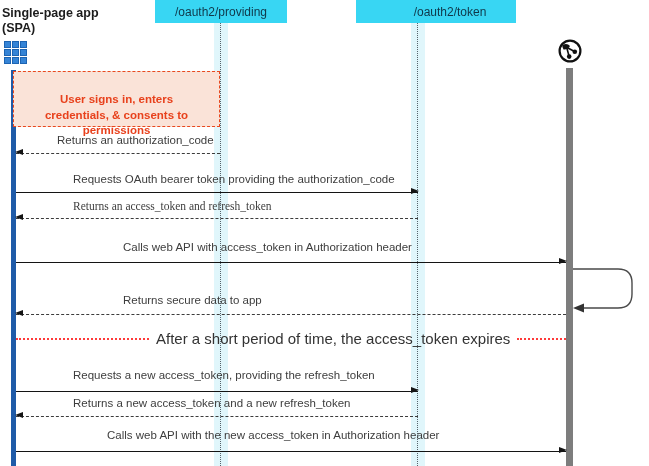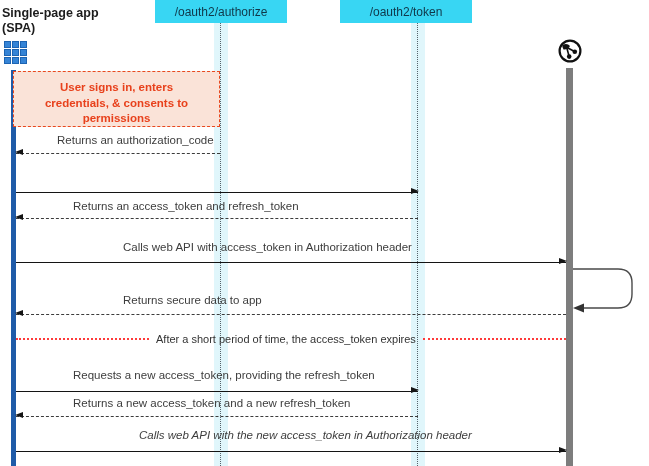--- a/index.html
+++ b/index.html
@@ -24,21 +24,21 @@
   .grid-icon{position:absolute;left:4px;top:41px;width:23px;height:23px;
     display:grid;grid-template-columns:repeat(3,1fr);gap:1.5px;}
   .grid-icon span{background:#3584d6;border:1px solid #1d64b2;box-sizing:border-box;}
   
   .globe-icon{position:absolute;left:558px;top:39px;width:24px;height:24px;}
   
   .note{
     position:absolute;left:13px;top:71px;width:207px;height:56px;box-sizing:border-box;
     background:#fae3d8;border:1.5px dashed #e8491f;
     color:#e8411c;font-size:11.5px;font-weight:bold;line-height:15.5px;
-    text-align:center;padding:8px 14px 0 14px;
+    text-align:center;padding:20px 14px 0 14px;
   }
   
   .msg-label{position:absolute;font-size:11.5px;color:#3d3d3d;white-space:nowrap;margin-left:35px;}
   .arrow{position:absolute;height:0;}
   .arrow.solid{border-top:1.4px solid #141414;}
   .arrow.dashed{border-top:1.3px dashed #3c3c3c;}
   .head-right::after{
     content:"";position:absolute;right:-1px;top:-4.7px;width:0;height:0;
     border-top:3.8px solid transparent;border-bottom:3.8px solid transparent;
     border-left:8.5px solid #141414;
@@ -49,21 +49,21 @@
     border-right:8.5px solid #141414;
   }
   
   .selfcall-svg{position:absolute;left:566px;top:260px;}
   .selfcall-label{position:absolute;left:580px;top:271px;font-size:11.5px;line-height:13.5px;color:#333;white-space:nowrap;}
   
   .divider{position:absolute;left:16px;top:331px;width:550px;height:15px;display:flex;align-items:center;}
   .divider .seg{border-top:2px dotted #ff3a3a;height:0;}
   .divider .seg.first{width:133px;}
   .divider .seg.last{flex:1;}
-  .divider .txt{font-size:11px;color:#333;white-space:nowrap;padding:0 7px;}
+  .divider .txt{font-size:15px;color:#333;white-space:nowrap;padding:0 7px;}
 </style>
 </head>
 <body>
 
 <div class="stage">
 
   <div class="band" style="left:214px;"></div>
   <div class="band" style="left:411px;"></div>
   <div class="dotline" style="left:220px;"></div>
   <div class="dotline" style="left:417px;"></div>
@@ -78,46 +78,47 @@
       <span></span>
     <span></span>
       <span></span>
       <span></span>
     <span></span>
       <span></span>
       <span></span>
   </div>
 
   <div class="ep-box" style="left:155px;">
-    <span>/oauth2/authorize</span>
+    <span>/oauth2/providing</span>
   </div>
-  <div class="ep-box" style="left:340px;">
+  <div class="ep-box" style="left:356px;padding-left:28px;">
     <span>/oauth2/token</span>
   </div>
 
   <svg class="globe-icon" viewBox="0 0 24 24">
     <circle cx="12" cy="12" r="10.4" fill="none" stroke="#111" stroke-width="2.2"></circle>
     <path d="M4.5,6 Q9,3.5 12,7 Q10,11 5.5,10.5 Q3.8,8.5 4.5,6 Z" fill="#111"></path>
     <line x1="9" y1="8.5" x2="16.5" y2="12.5" stroke="#111" stroke-width="1.6"></line>
     <line x1="9" y1="9.5" x2="11" y2="17" stroke="#111" stroke-width="1.6"></line>
     <circle cx="16.8" cy="12.8" r="2.3" fill="#111"></circle>
     <circle cx="11.2" cy="17.6" r="2.3" fill="#111"></circle>
   </svg>
 
   <div class="bar spa"></div>
   <div class="bar webapi"></div>
 
   <div class="note">User signs in, enters credentials, &amp; consents to permissions</div>
 
   <div class="msg-label" style="left:22px;top:134px;">Returns an authorization_code</div>
   <div class="arrow dashed head-left" style="left:16px;top:153px;width:204px;"></div>
 
+  <div class="msg-label" style="left:38px;top:173px;">Requests OAuth bearer token providing the authorization_code</div>
   <div class="arrow solid head-right" style="left:16px;top:192px;width:402px;"></div>
 
-  <div class="msg-label" style="left:38px;top:200px;">Returns an access_token and refresh_token</div>
+  <div class="msg-label" style="left:38px;top:200px;font-family:Liberation Serif, serif;">Returns an access_token and refresh_token</div>
   <div class="arrow dashed head-left" style="left:16px;top:218px;width:402px;"></div>
 
   <div class="msg-label" style="left:88px;top:241px;">Calls web API with access_token in Authorization header</div>
   <div class="arrow solid head-right" style="left:16px;top:262px;width:550px;"></div>
 
   <svg class="selfcall-svg" width="74" height="56" viewBox="0 0 74 56">
     <path d="M7,9 H52 Q66,9 66,23 V34 Q66,48 52,48 H18" fill="none" stroke="#4a4a4a" stroke-width="1.4"></path>
     <polygon points="7,48 18,43.6 18,52.4" fill="#333"></polygon>
   </svg>
 
@@ -129,16 +130,16 @@
     <div class="txt">After a short period of time, the access_token expires</div>
     <div class="seg last"></div>
   </div>
 
   <div class="msg-label" style="left:38px;top:369px;">Requests a new access_token, providing the refresh_token</div>
   <div class="arrow solid head-right" style="left:16px;top:391px;width:402px;"></div>
 
   <div class="msg-label" style="left:38px;top:397px;">Returns a new access_token and a new refresh_token</div>
   <div class="arrow dashed head-left" style="left:16px;top:416px;width:402px;"></div>
 
-  <div class="msg-label" style="left:104px;top:429px;font-style:italic;">Calls web API with the new access_token in Authorization header</div>
+  <div class="msg-label" style="left:72px;top:429px;">Calls web API with the new access_token in Authorization header</div>
   <div class="arrow solid head-right" style="left:16px;top:451px;width:550px;"></div>
 
 </div>
 
 </body></html>

